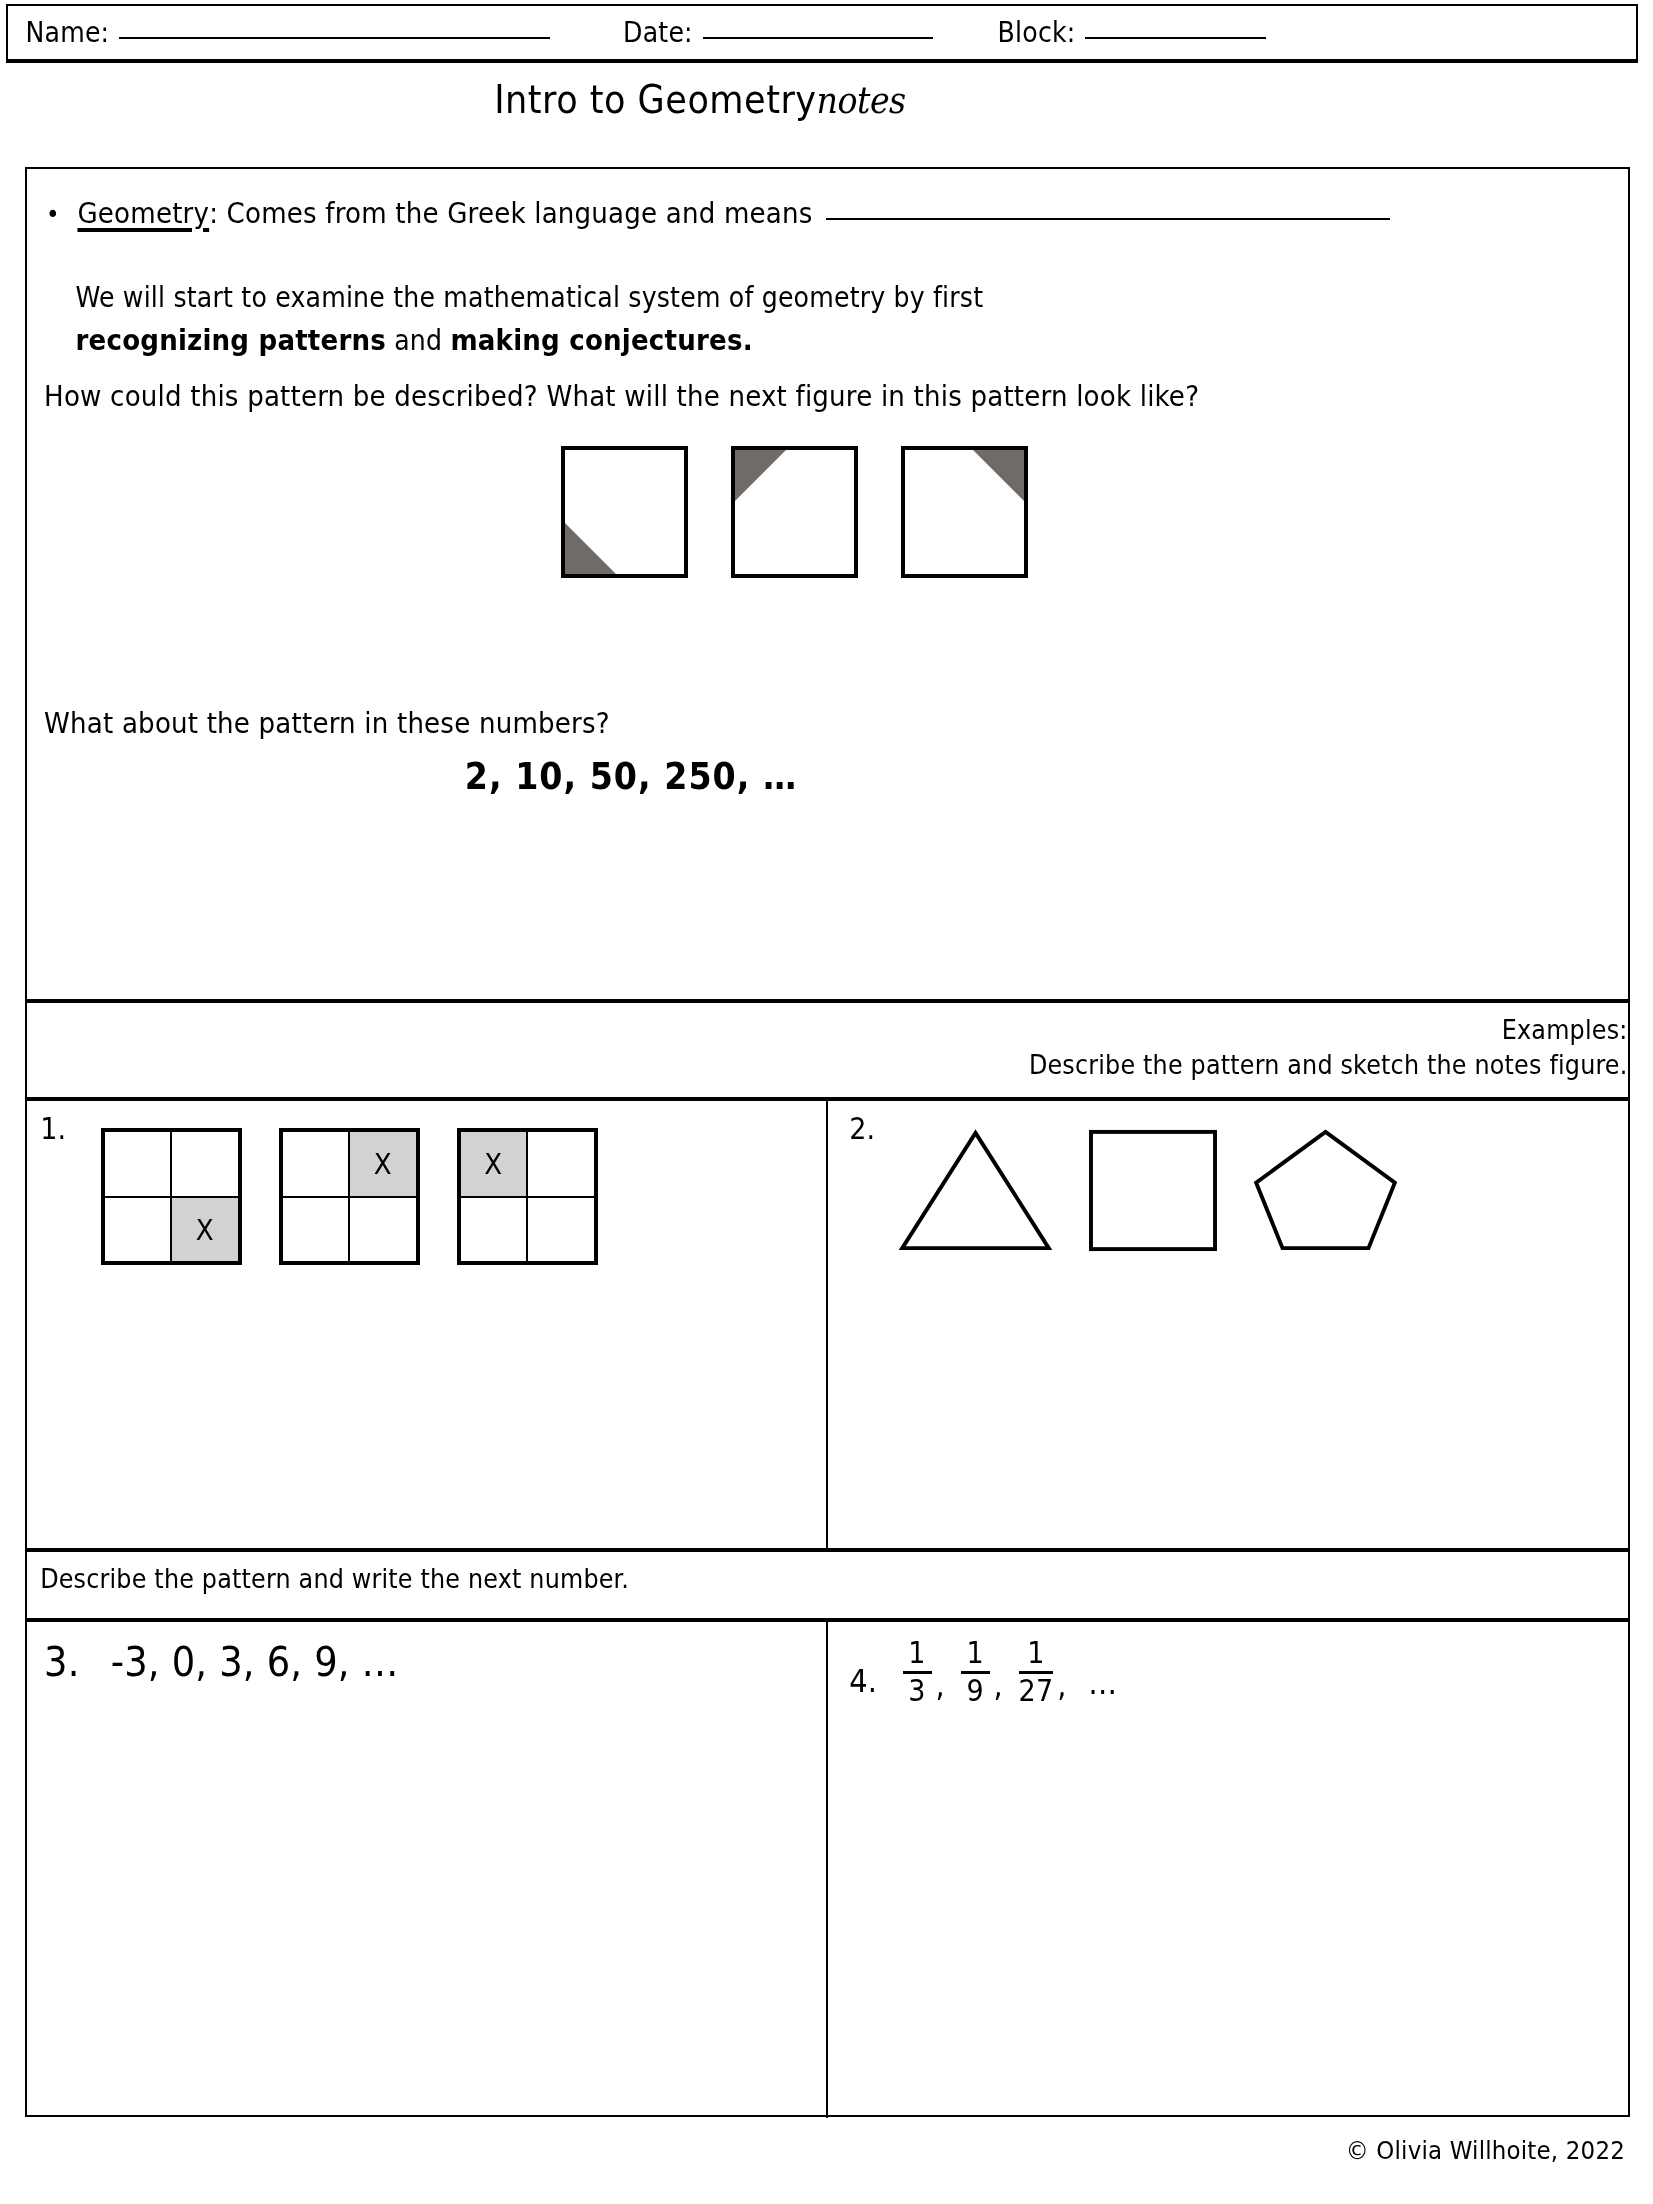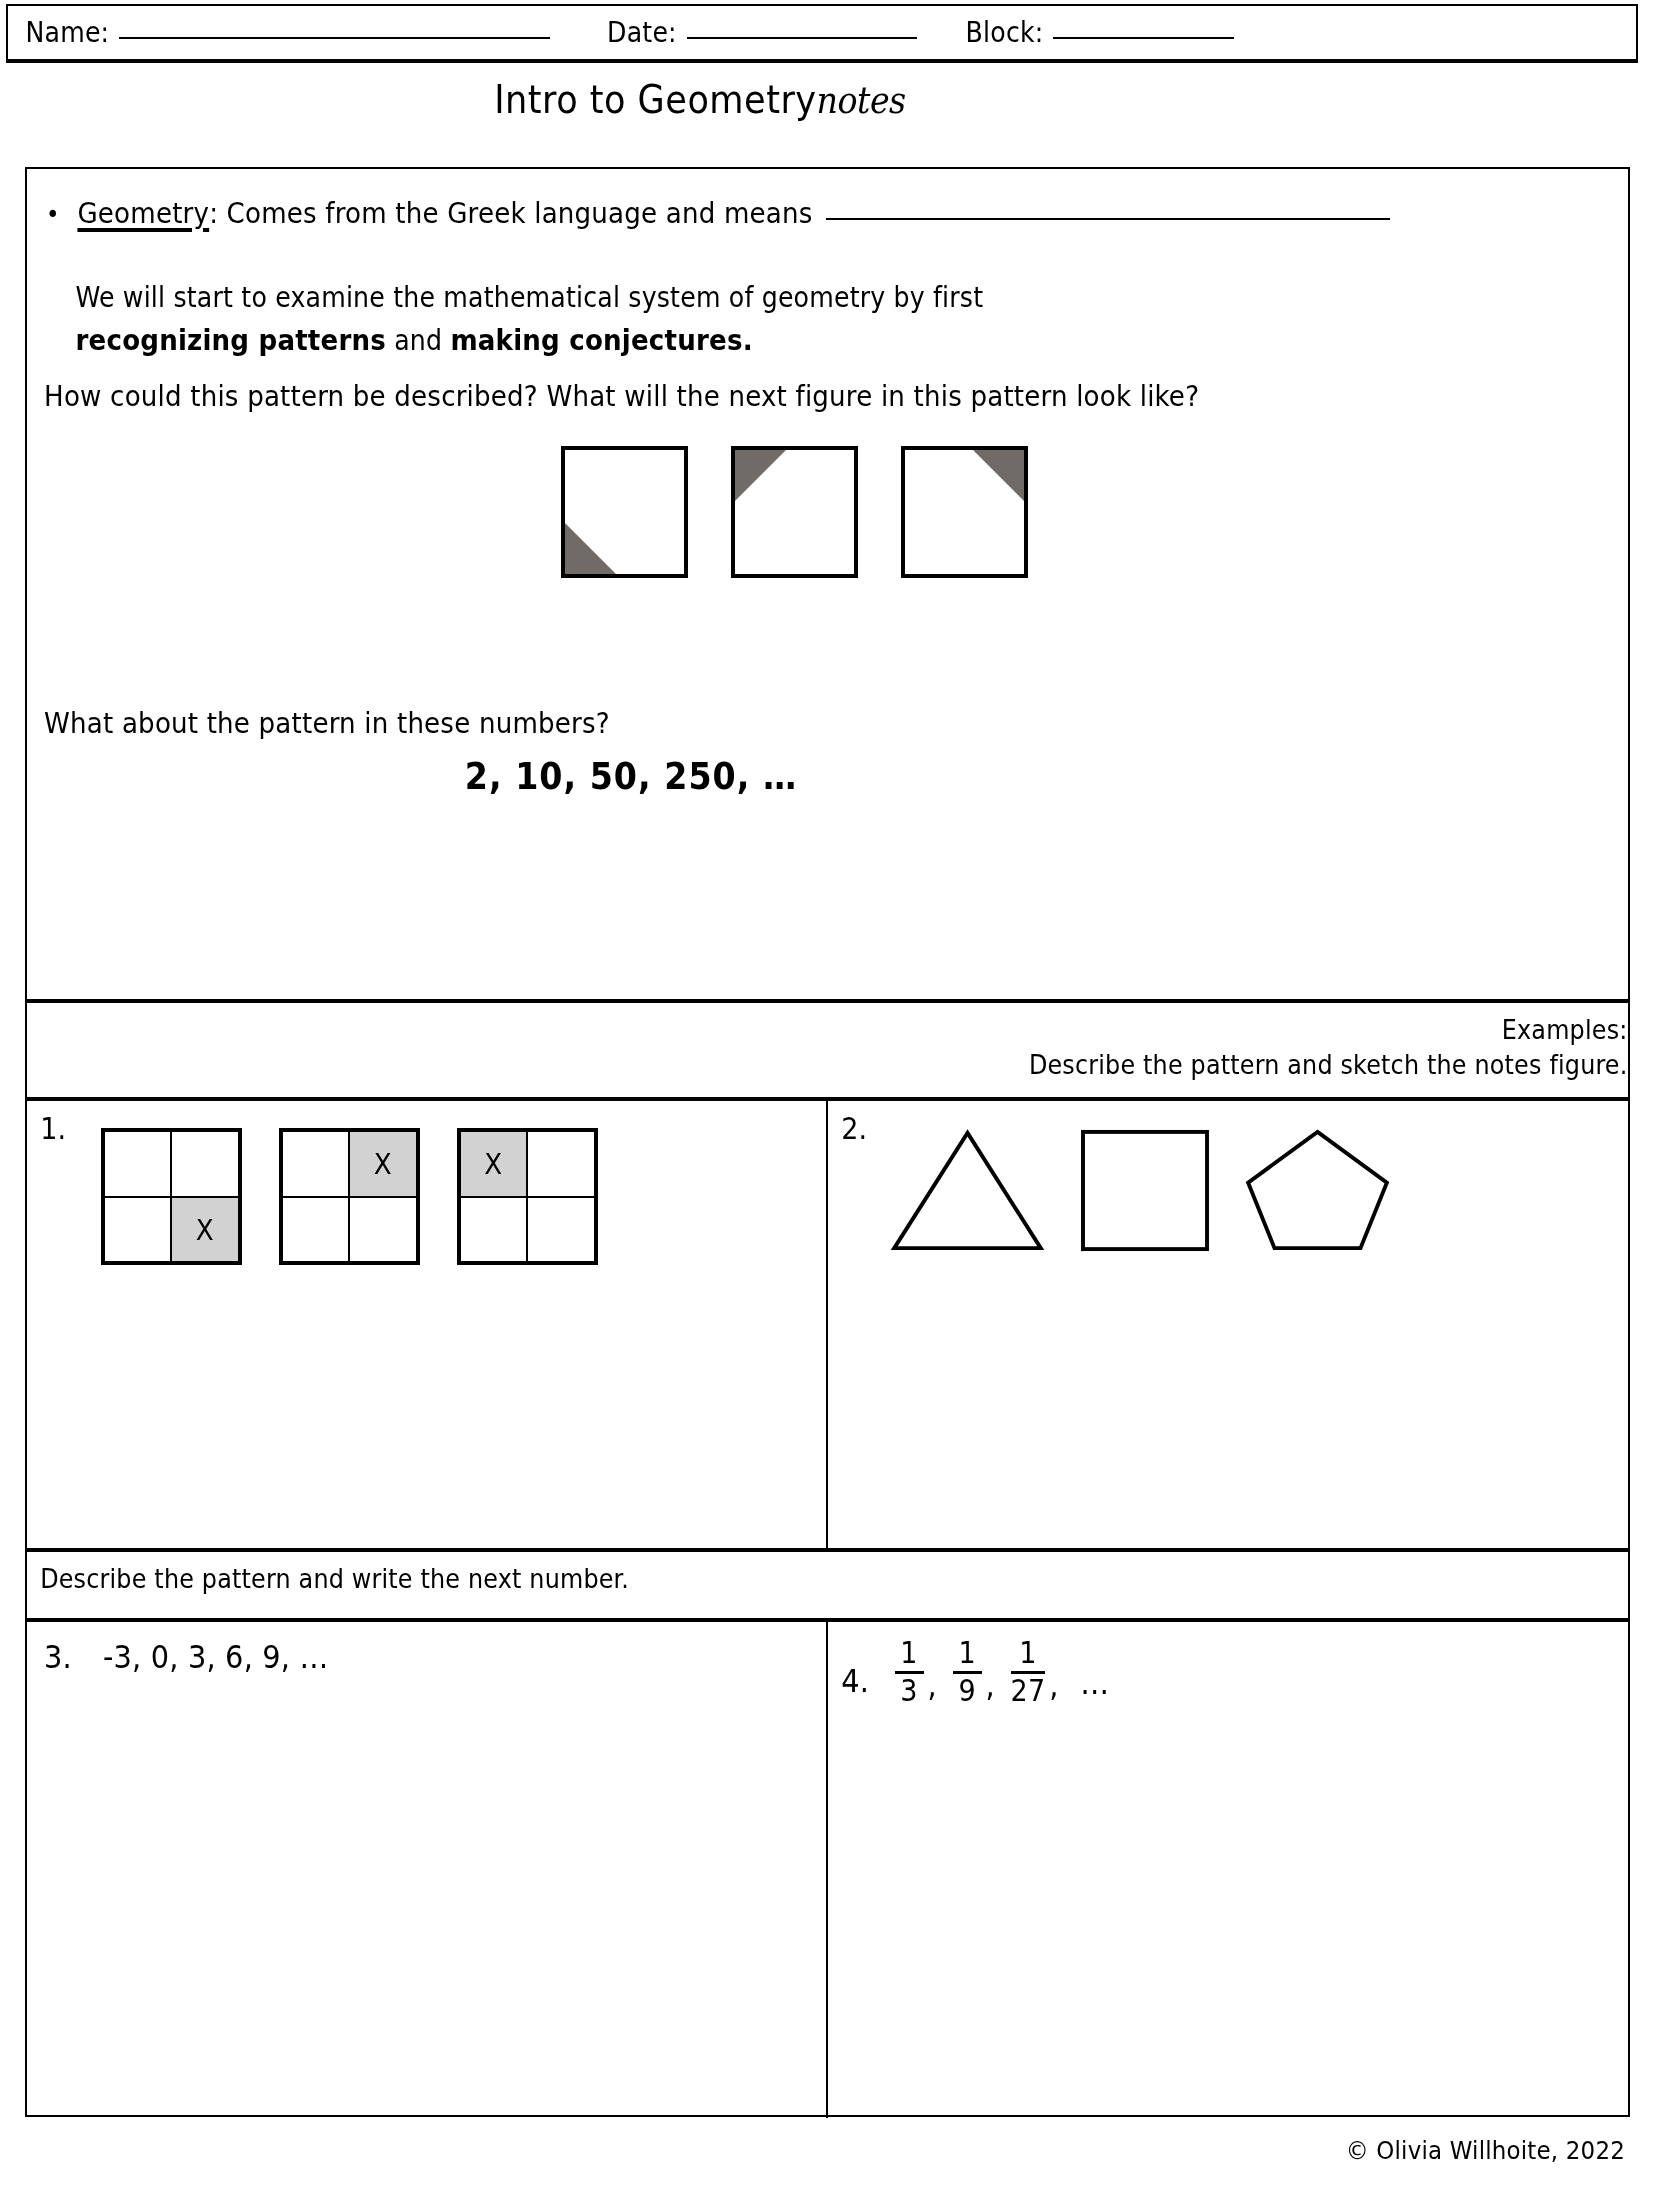--- a/index.html
+++ b/index.html
@@ -14,20 +14,21 @@
     color: #000000;
     position: relative;
     overflow: hidden;
   }
 
   
   .hand {
     font-family: "DejaVu Sans", sans-serif;
     font-stretch: condensed;
     letter-spacing: 0.2px;
+    gap: 8px;
   }
 
   
   .name-header {
     position: absolute;
     left: 5.9px;
     top: 3.9px;
     width: 1632px;
     height: 59px;
     border: 2px solid #000;
@@ -294,21 +295,21 @@
     position: relative;
   }
   .num-cell-r {
     flex: 1;
     position: relative;
   }
   .seq-text {
     position: absolute;
     left: 17.6px;
     top: 15.7px;
-    font-size: 32px;
+    font-size: 41px;
     white-space: nowrap;
   }
   .seq-text .idx { margin-right: 31px; }
 
   
   .frac-wrap {
     position: absolute;
     left: 13.7px;
     top: 15.7px;
     display: flex;

